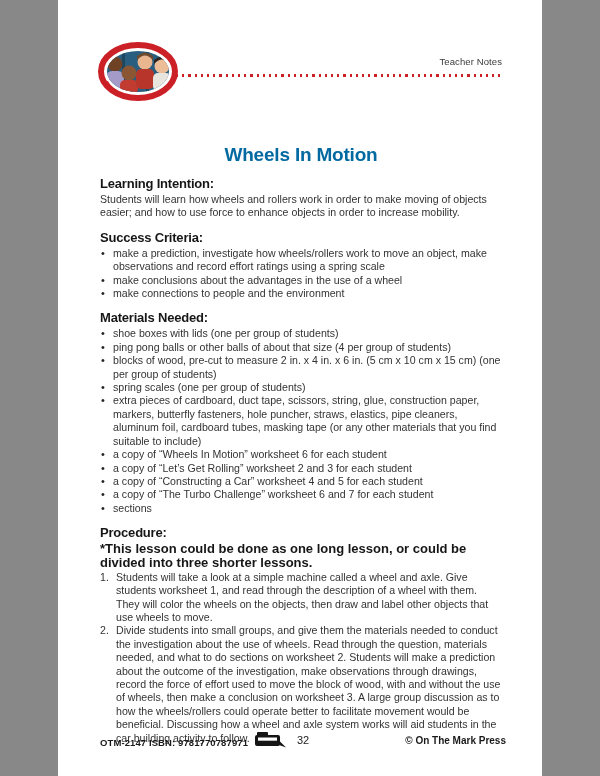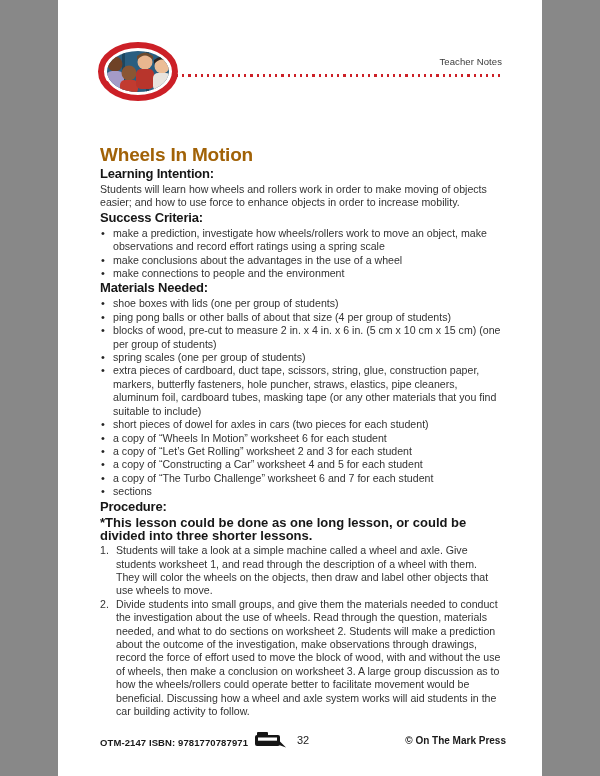--- a/index.html
+++ b/index.html
@@ -15,27 +15,27 @@
   .logo { position:absolute; left:-2px; top:0; width:80px; height:60px; }
   .teacher-notes {
     position:absolute; right:0; top:14px;
     font-size:9.5px; color:#3a3a3a; letter-spacing:.1px;
   }
   .dotted-line {
     position:absolute; left:76px; right:2px; top:32px; height:2.6px;
     background-image:repeating-linear-gradient(to right,#cc2027 0,#cc2027 2.2px,transparent 2.2px,transparent 6.2px);
   }
   .page-title {
-    text-align:left; padding-top:40px;
-    font-size:19px; font-weight:bold; color:#a16207; letter-spacing:-.2px;
+    text-align:center; padding-top:40px;
+    font-size:19px; font-weight:bold; color:#0369a1; letter-spacing:-.2px;
   }
   
   .section-heading {
     font-size:13px; font-weight:bold; color:#161616; letter-spacing:-.2px;
-    margin-bottom:2px;
+    margin-top:10px; margin-bottom:2px;
   }
   .body-text { font-size:10.6px; line-height:13.4px; color:#333; }
   ul.bullet-list { list-style:none; }
   ul.bullet-list li {
     position:relative; padding-left:13px;
     font-size:10.6px; line-height:13.4px; color:#333;
   }
   ul.bullet-list li::before {
     content:"\2022"; position:absolute; left:1px; top:0;
     font-size:11px; color:#222;
@@ -123,21 +123,20 @@
       <li>shoe boxes with lids (one per group of students)</li>
 
       <li>ping pong balls or other balls of about that size (4 per group of students)</li>
 
       <li>blocks of wood, pre-cut to measure 2 in. x 4 in. x 6 in. (5 cm x 10 cm x 15 cm) (one per group of students)</li>
 
       <li>spring scales (one per group of students)</li>
 
       <li>extra pieces of cardboard, duct tape, scissors, string, glue, construction paper, markers, butterfly fasteners, hole puncher, straws, elastics, pipe cleaners, aluminum foil, cardboard tubes, masking tape (or any other materials that you find suitable to include)</li>
 
-      <li>short pieces of dowel for axles in cars (two pieces for each student)</li>
 
       <li>a copy of “Wheels In Motion” worksheet 6 for each student</li>
 
       <li>a copy of “Let’s Get Rolling” worksheet 2 and 3 for each student</li>
 
       <li>a copy of “Constructing a Car” worksheet 4 and 5 for each student</li>
 
       <li>a copy of “The Turbo Challenge” worksheet 6 and 7 for each student</li>
 
       <li>sections</li>

